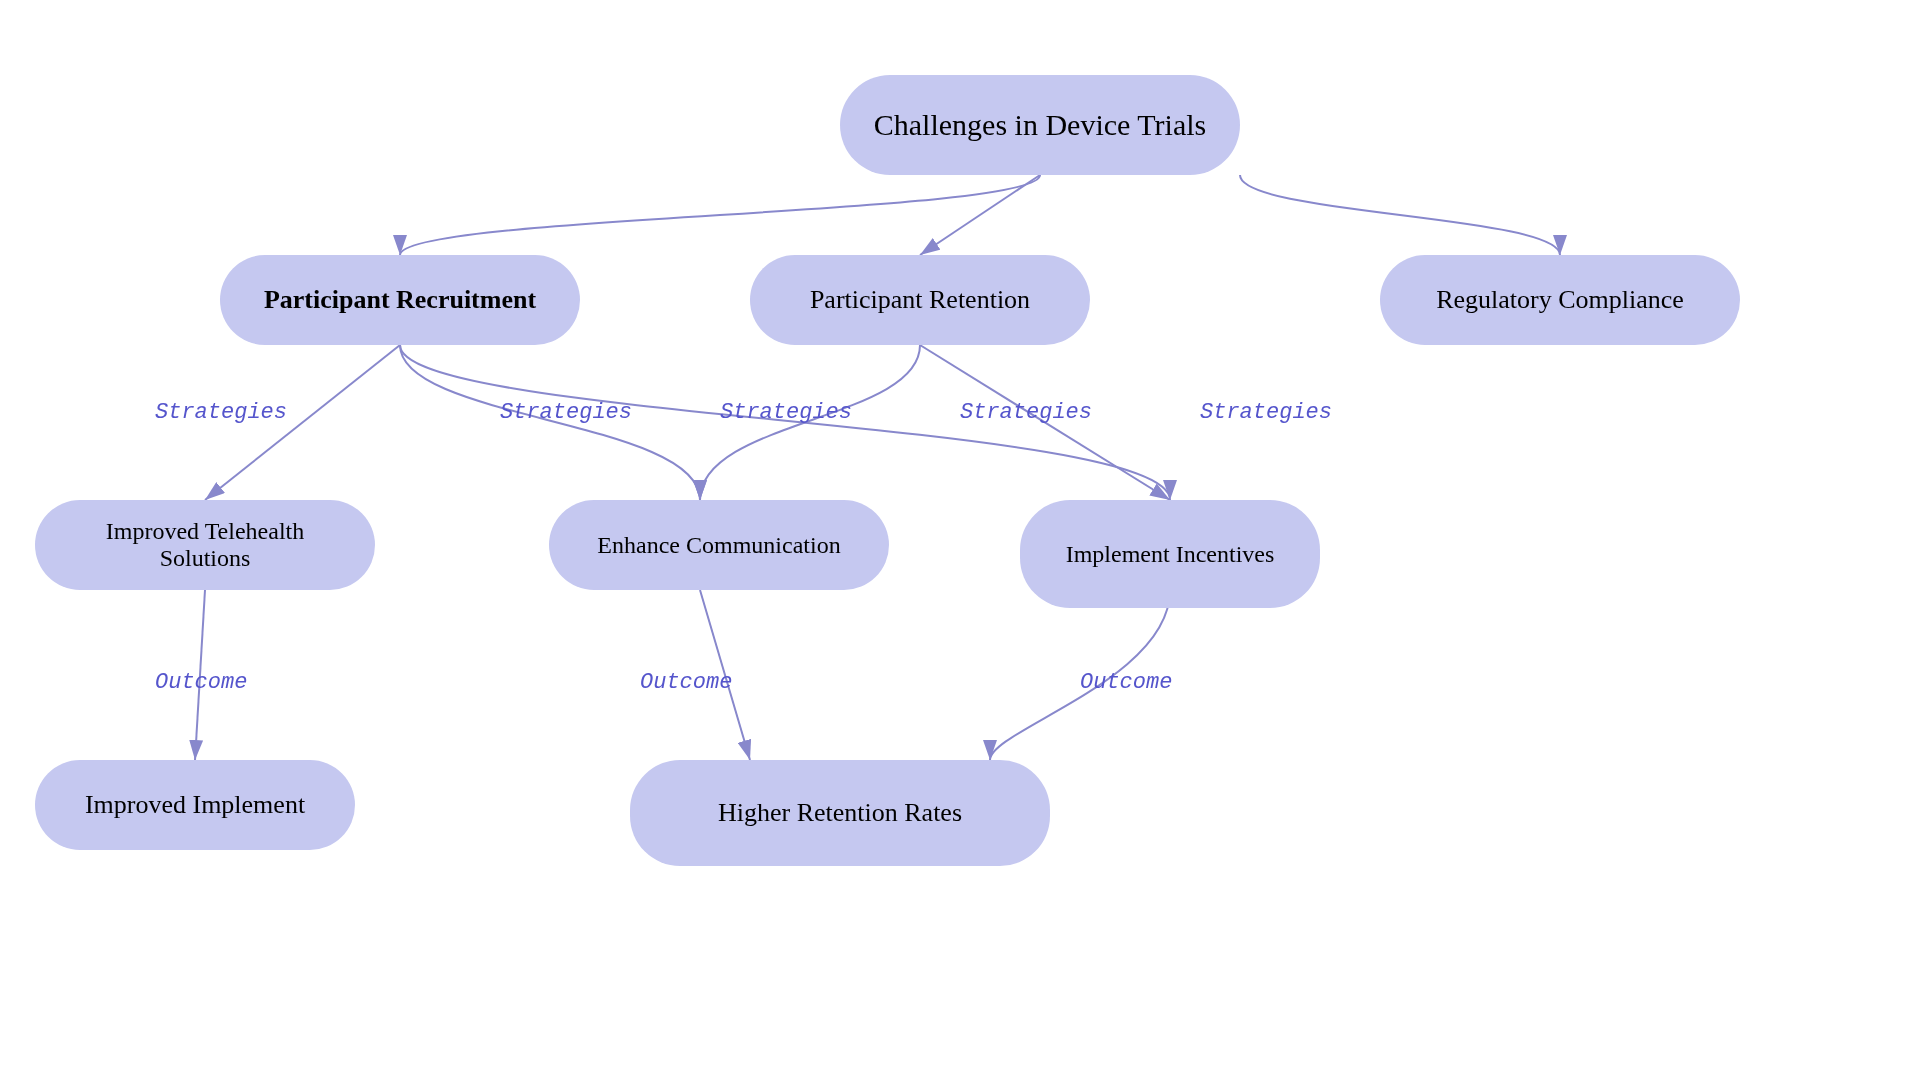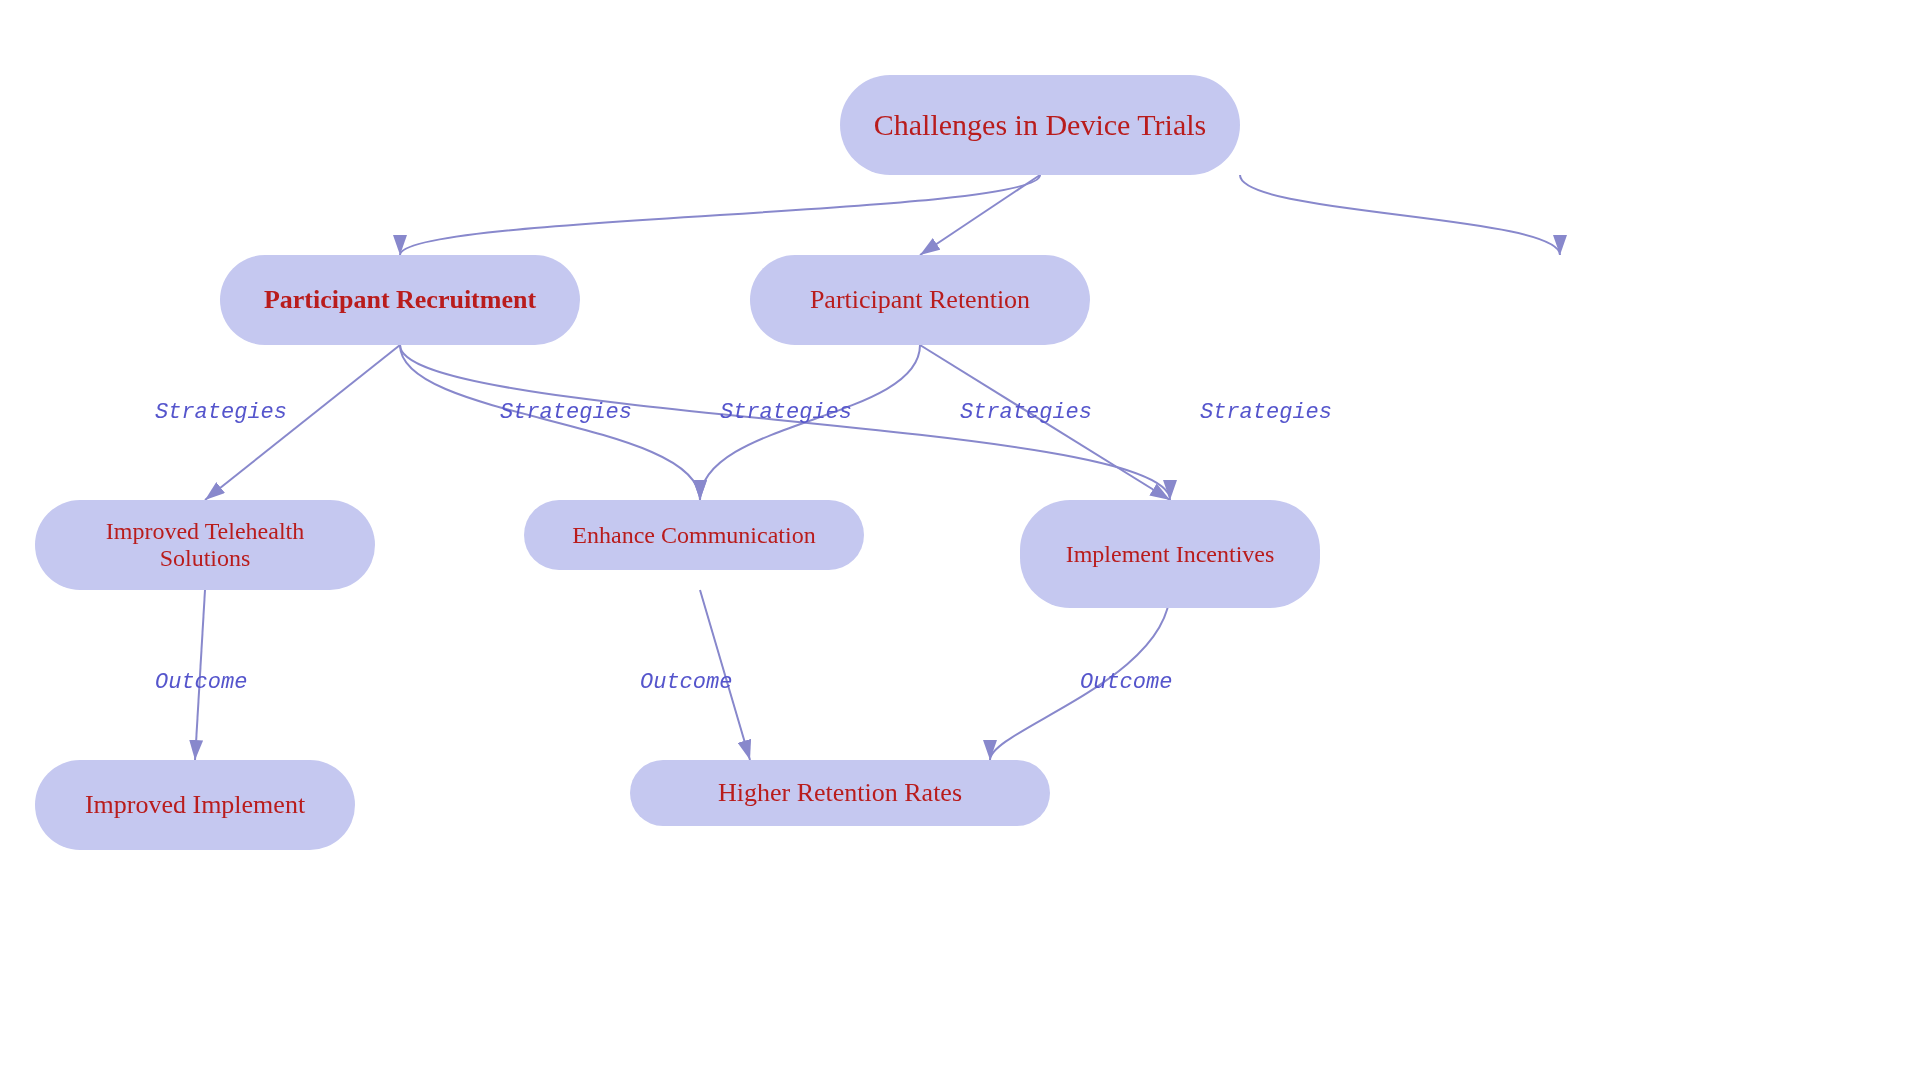--- a/index.html
+++ b/index.html
@@ -24,21 +24,21 @@
       pointer-events: none;
     }
     .node {
       position: absolute;
       background: #c5c8f0;
       border-radius: 50px;
       display: flex;
       align-items: center;
       justify-content: center;
       text-align: center;
-      color: #b91c1c;
+      color: #000000;
       font-size: 26px;
       font-weight: 400;
       padding: 10px 24px;
     }
     .node-root {
       width: 360px;
       height: 100px;
       font-size: 30px;
       font-weight: 500;
     }
@@ -105,20 +105,23 @@
   </div>
 
   <div class="node node-level2" style="left: 220px; top: 255px; width: 360px; height: 90px; font-weight: bold;">
     <span>Participant Recruitment</span>
   </div>
 
   <div class="node node-level2" style="left: 750px; top: 255px; width: 340px; height: 90px; font-family: Liberation Serif, serif;">
     <span>Participant Retention</span>
   </div>
 
+  <div class="node node-level2" style="left: 1380px; top: 255px; width: 360px; height: 90px;">
+    <span>Regulatory Compliance</span>
+  </div>
 
   <div class="edge-label" style="left: 155px; top: 400px;">
     <span>Strategies</span>
   </div>
   <div class="edge-label" style="left: 500px; top: 400px;">
     <span>Strategies</span>
   </div>
   <div class="edge-label" style="left: 720px; top: 400px;">
     <span>Strategies</span>
   </div>
@@ -126,21 +129,21 @@
     <span>Strategies</span>
   </div>
   <div class="edge-label" style="left: 1200px; top: 400px;">
     <span>Strategies</span>
   </div>
 
   <div class="node node-level3" style="left: 35px; top: 500px; width: 340px; height: 90px;">
     <span>Improved Telehealth Solutions</span>
   </div>
 
-  <div class="node node-level3" style="left: 524px; top: 500px; width: 340px; height: 70px; text-align: center;">
+  <div class="node node-level3" style="left: 549px; top: 500px; width: 340px; height: 90px; text-align: center;">
     <span>Enhance Communication</span>
   </div>
 
   <div class="node node-level3" style="left: 1020px; top: 500px; width: 300px; height: 108px;">
     <span>Implement Incentives</span>
   </div>
 
   <div class="edge-label" style="left: 155px; top: 670px;">
     <span>Outcome</span>
   </div>
@@ -148,17 +151,17 @@
     <span>Outcome</span>
   </div>
   <div class="edge-label" style="left: 1080px; top: 670px;">
     <span>Outcome</span>
   </div>
 
   <div class="node node-outcome" style="left: 35px; top: 760px; width: 320px; height: 90px;">
     <span>Improved Implement</span>
   </div>
 
-  <div class="node node-outcome" style="left: 630px; top: 760px; width: 420px; height: 66px;">
+  <div class="node node-outcome" style="left: 630px; top: 760px; width: 420px; height: 106px;">
     <span>Higher Retention Rates</span>
   </div>
 
 </div>
 
 </body></html>

